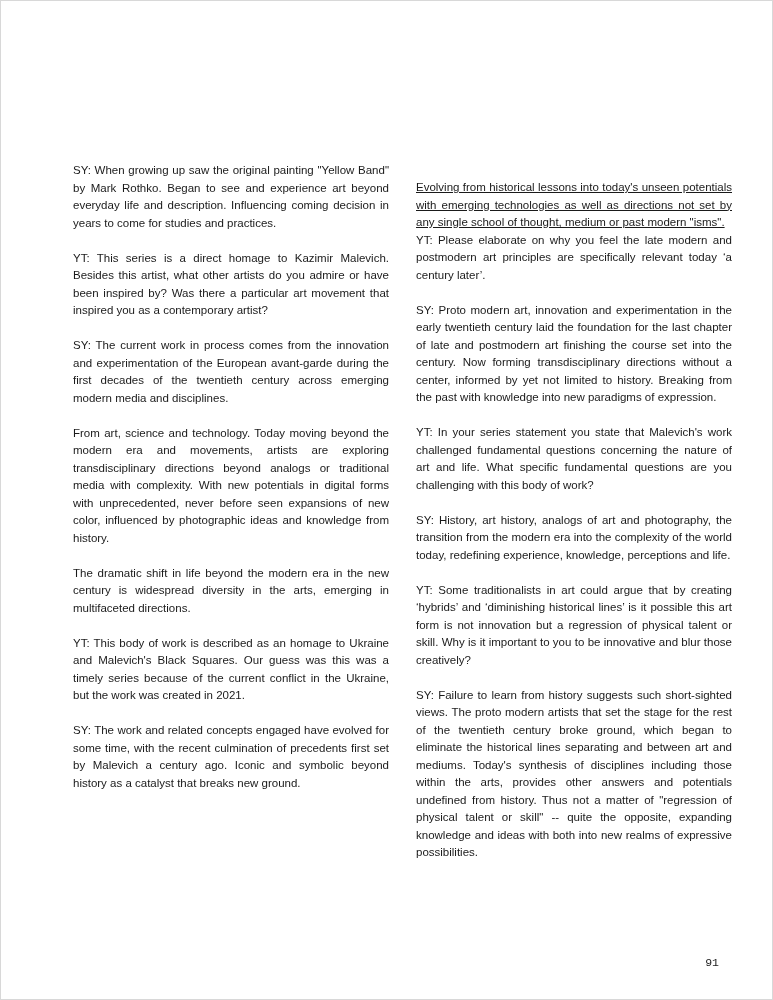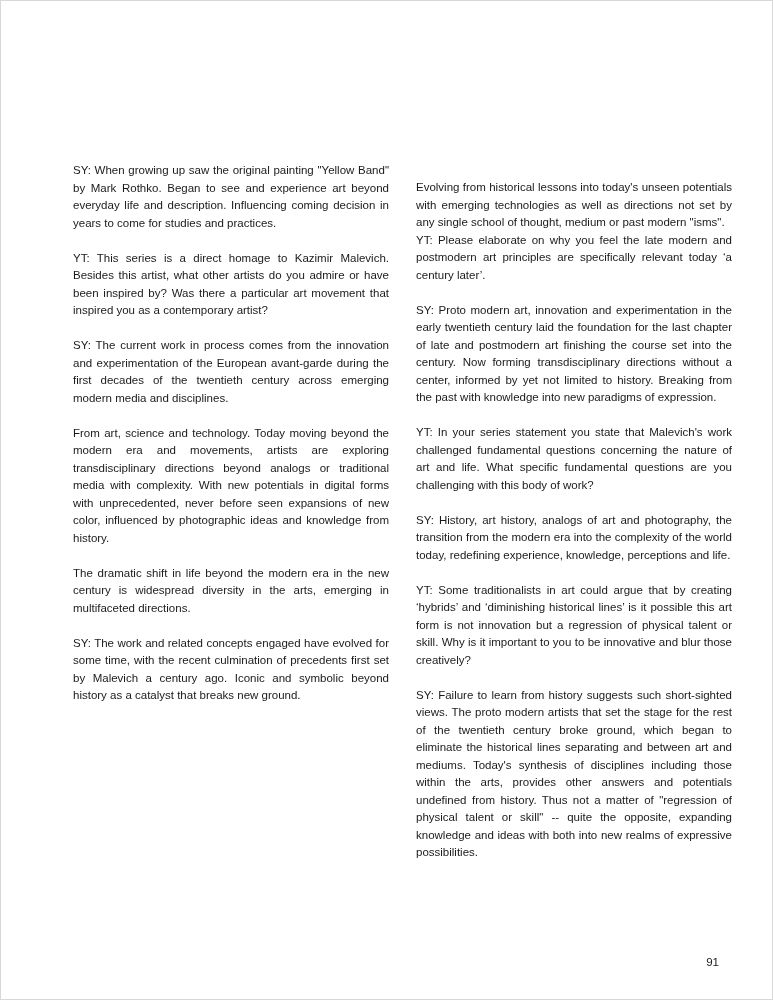--- a/index.html
+++ b/index.html
@@ -18,40 +18,42 @@
     gap: 27px;
   }
   .col {
     width: 317px;
     font-size: 11.5px;
     line-height: 17.5px;
     text-align: justify;
     color: #1a1a1a;
   }
   .col p { margin: 0 0 17.5px 0; }
-  .col p.tight { margin-bottom: 0; }
+  .col p.tight { margin-bottom: 0; text-decoration: underline; }
   .col-right { margin-top: 17px; }
   .page-number {
     position: absolute;
     top: 955px;
     right: 53px;
     font-size: 11.5px;
     color: #1a1a1a;
+    font-family: Liberation Mono, monospace;
   }
 </style>
 </head>
 <body>
 
 <div class="columns">
   <div class="col col-left">
     <p>SY: When growing up saw the original painting "Yellow Band" by Mark Rothko. Began to see and experience art beyond everyday life and description. Influencing coming decision in years to come for studies and practices.</p>
     <p>YT: This series is a direct homage to Kazimir Malevich. Besides this artist, what other artists do you admire or have been inspired by? Was there a particular art movement that inspired you as a contemporary artist?</p>
     <p>SY: The current work in process comes from the innovation and experimentation of the European avant-garde during the first decades of the twentieth century across emerging modern media and disciplines.</p>
     <p>From art, science and technology. Today moving beyond the modern era and movements, artists are exploring transdisciplinary directions beyond analogs or traditional media with complexity. With new potentials in digital forms with unprecedented, never before seen expansions of new color, influenced by photographic ideas and knowledge from history.</p>
     <p>The dramatic shift in life beyond the modern era in the new century is widespread diversity in the arts, emerging in multifaceted directions.</p>
+    <p>YT: This body of work is described as an homage to Ukraine and Malevich's Black Squares. Our guess was this was a timely series because of the current conflict in the Ukraine, but the work was created in 2021.</p>
     <p>SY: The work and related concepts engaged have evolved for some time, with the recent culmination of precedents first set by Malevich a century ago. Iconic and symbolic beyond history as a catalyst that breaks new ground.</p>
   </div>
   <div class="col col-right">
     <p class="tight">Evolving from historical lessons into today's unseen potentials with emerging technologies as well as directions not set by any single school of thought, medium or past modern "isms".</p>
     <p>YT: Please elaborate on why you feel the late modern and postmodern art principles are specifically relevant today ‘a century later’.</p>
     <p>SY: Proto modern art, innovation and experimentation in the early twentieth century laid the foundation for the last chapter of late and postmodern art finishing the course set into the century. Now forming transdisciplinary directions without a center, informed by yet not limited to history. Breaking from the past with knowledge into new paradigms of expression.</p>
     <p>YT: In your series statement you state that Malevich's work challenged fundamental questions concerning the nature of art and life. What specific fundamental questions are you challenging with this body of work?</p>
     <p>SY: History, art history, analogs of art and photography, the transition from the modern era into the complexity of the world today, redefining experience, knowledge, perceptions and life.</p>
     <p>YT: Some traditionalists in art could argue that by creating ‘hybrids’ and ‘diminishing historical lines’ is it possible this art form is not innovation but a regression of physical talent or skill. Why is it important to you to be innovative and blur those creatively?</p>
     <p>SY: Failure to learn from history suggests such short-sighted views. The proto modern artists that set the stage for the rest of the twentieth century broke ground, which began to eliminate the historical lines separating and between art and mediums. Today's synthesis of disciplines including those within the arts, provides other answers and potentials undefined from history. Thus not a matter of "regression of physical talent or skill" -- quite the opposite, expanding knowledge and ideas with both into new realms of expressive possibilities.</p>

